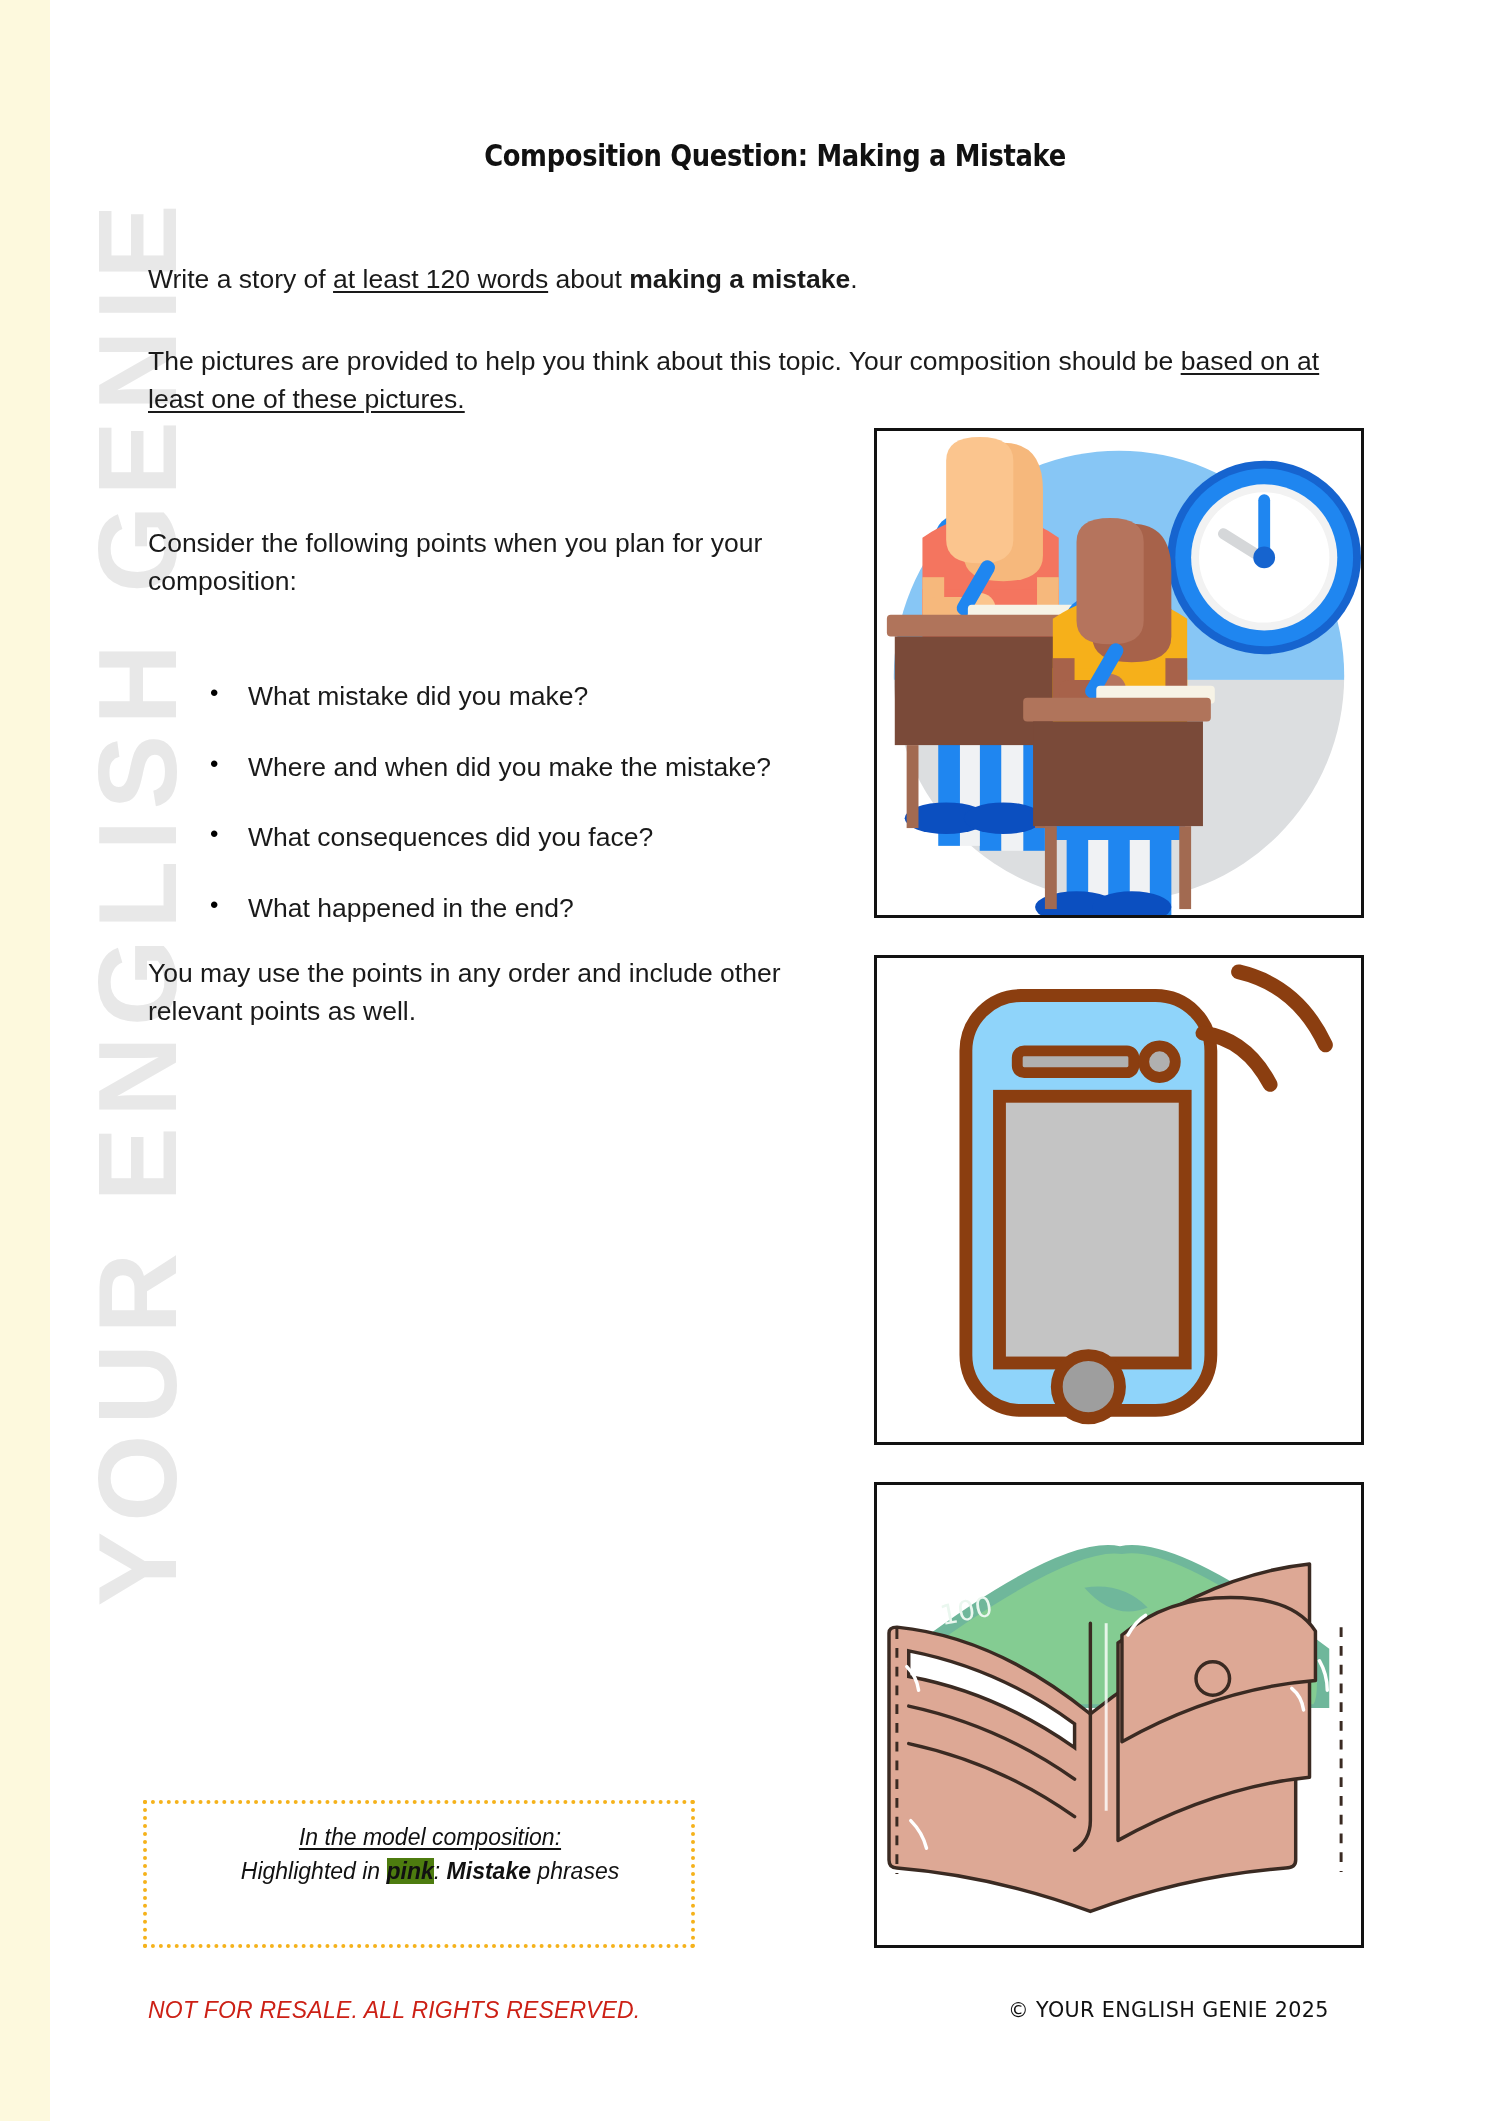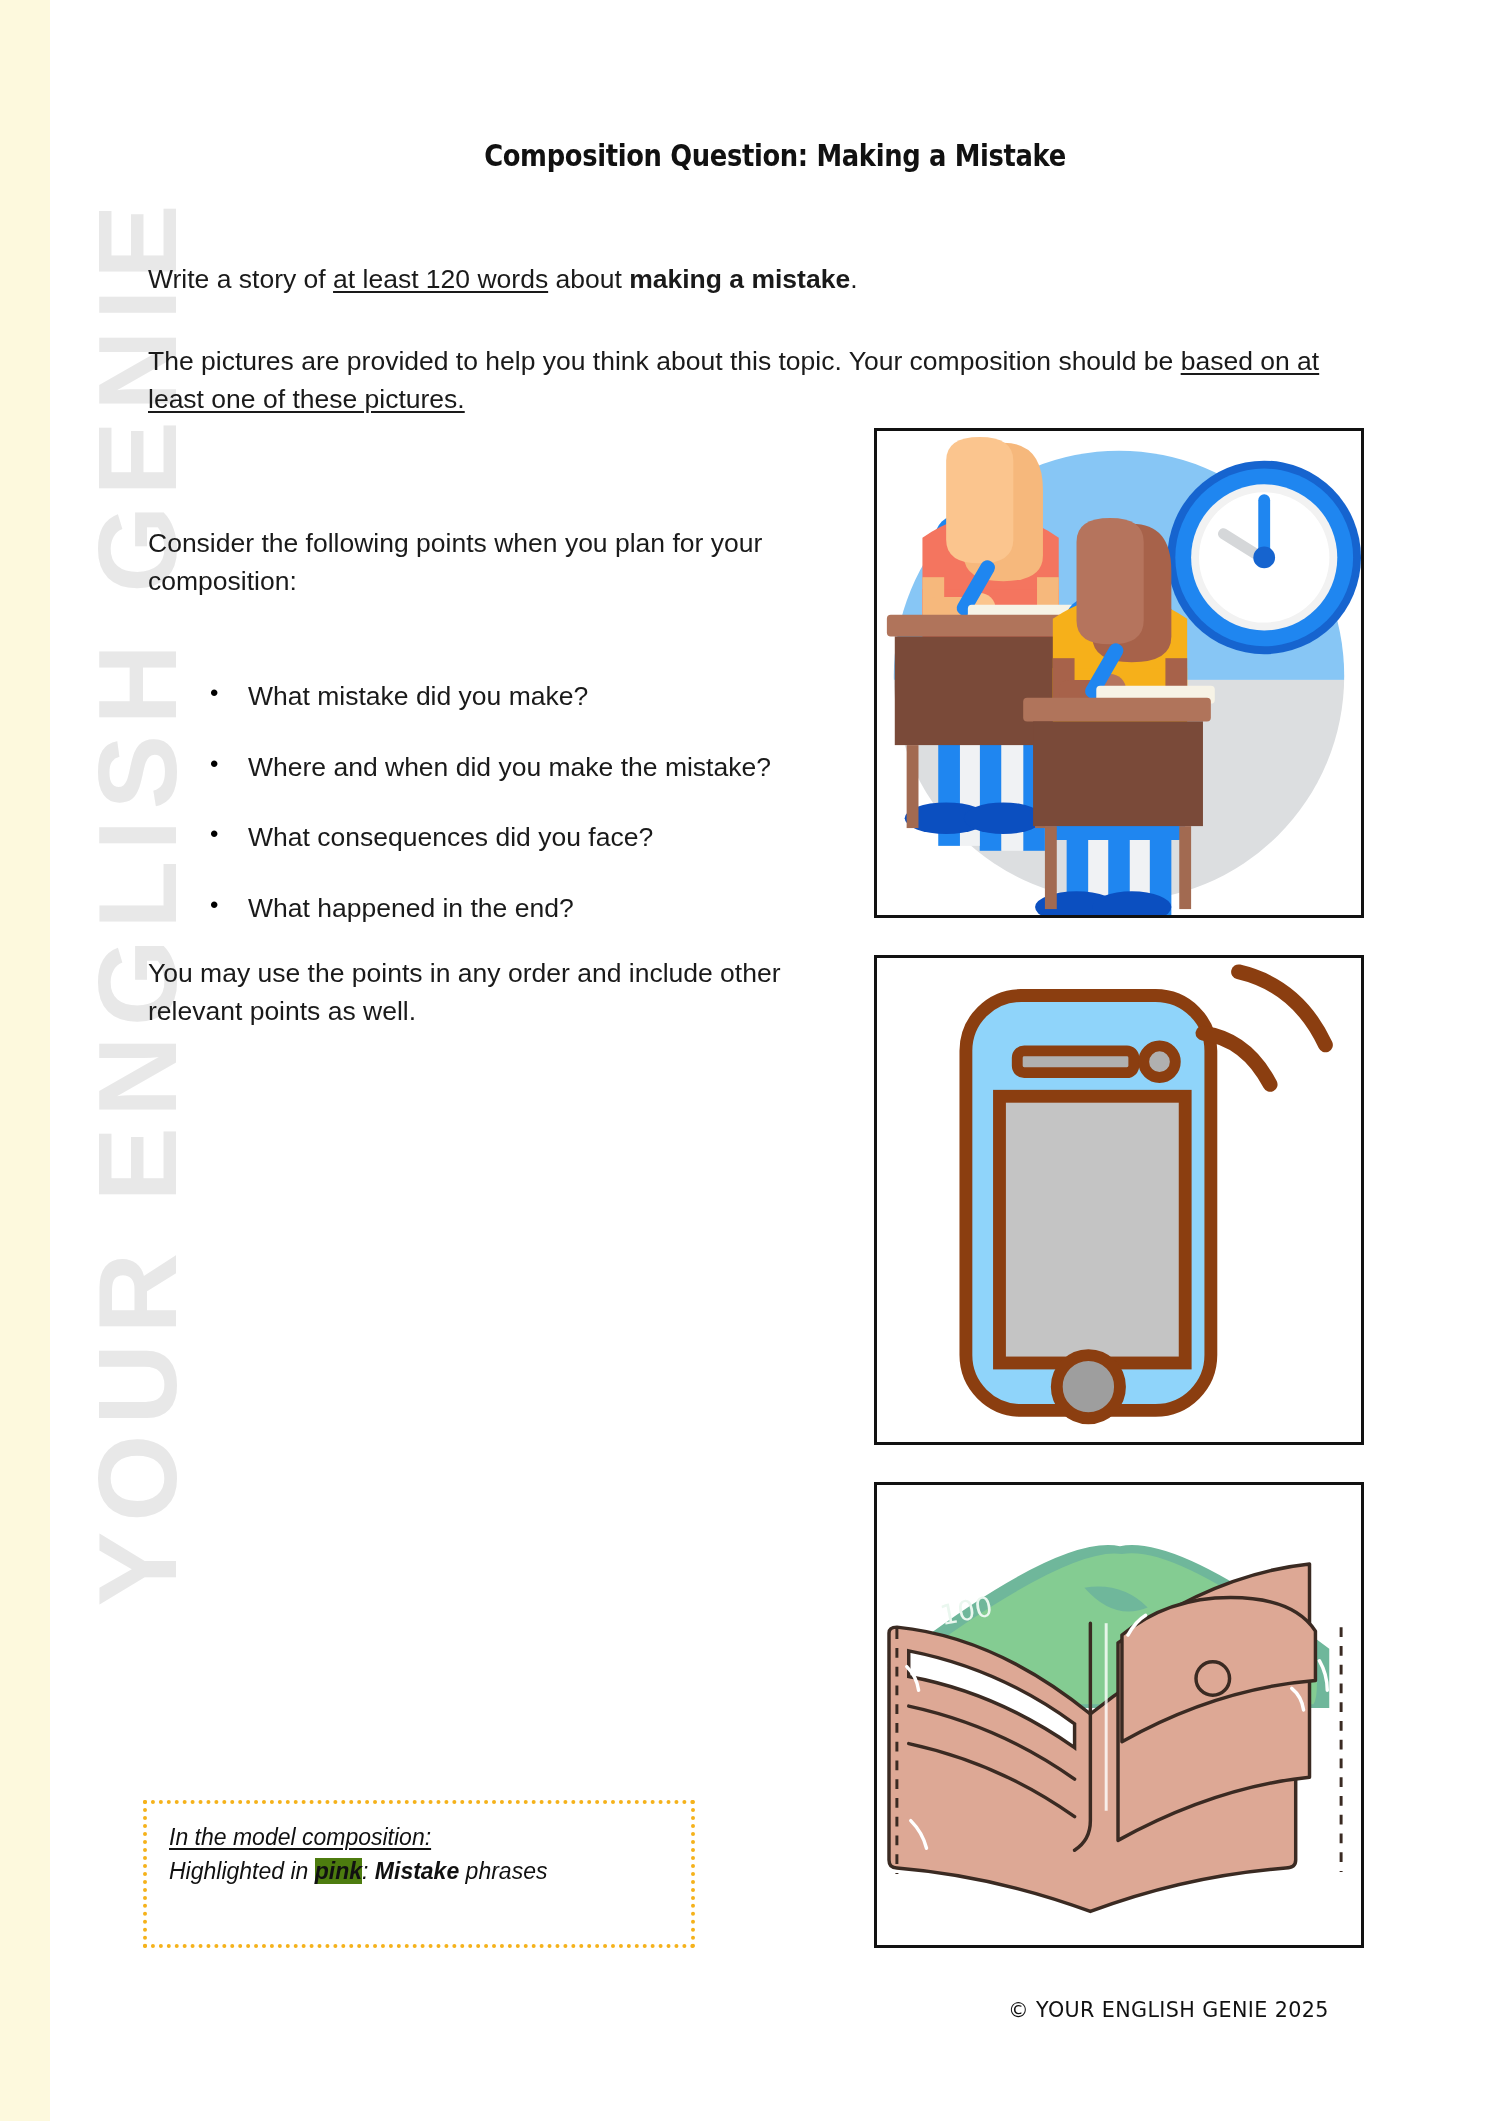--- a/index.html
+++ b/index.html
@@ -120,20 +120,21 @@
   .legend {
     position: absolute;
     left: 143px;
     top: 1800px;
     width: 552px;
     height: 148px;
     box-sizing: border-box;
     border: 4px dotted #f5b21b;
     background: #ffffff;
     padding: 16px 0 0 22px;
+    text-align: center;
   }
   .legend-line {
     font-size: 23px;
     font-style: italic;
     color: #111111;
     line-height: 1.48;
     white-space: nowrap;
   }
   .legend-title { text-decoration: underline; text-underline-offset: 3px; }
   .hl-yellow { background: #ffdd22; font-weight: bold; font-style: italic; }
@@ -304,15 +305,16 @@
       <path d="M448 178 q8 14 8 30" fill="none" stroke="#ffffff" stroke-width="3.5" stroke-linecap="round"></path>
       <path d="M432 336 q10 12 12 28" fill="none" stroke="#ffffff" stroke-width="3.5" stroke-linecap="round"></path>
     </svg>
   </div>
 
   <div class="legend">
     <div class="legend-line legend-title">In the model composition:</div>
     <div class="legend-line"><span>Highlighted in </span><span class="hl-pink">pink</span><span>: </span><span class="lg-b">Mistake</span><span> phrases</span></div>
   </div>
 
+  <div class="footer-left">NOT FOR RESALE. ALL RIGHTS RESERVED.</div>
   <div class="footer-right">© YOUR ENGLISH GENIE 2025</div>
 
 </div>
 
 </body></html>

